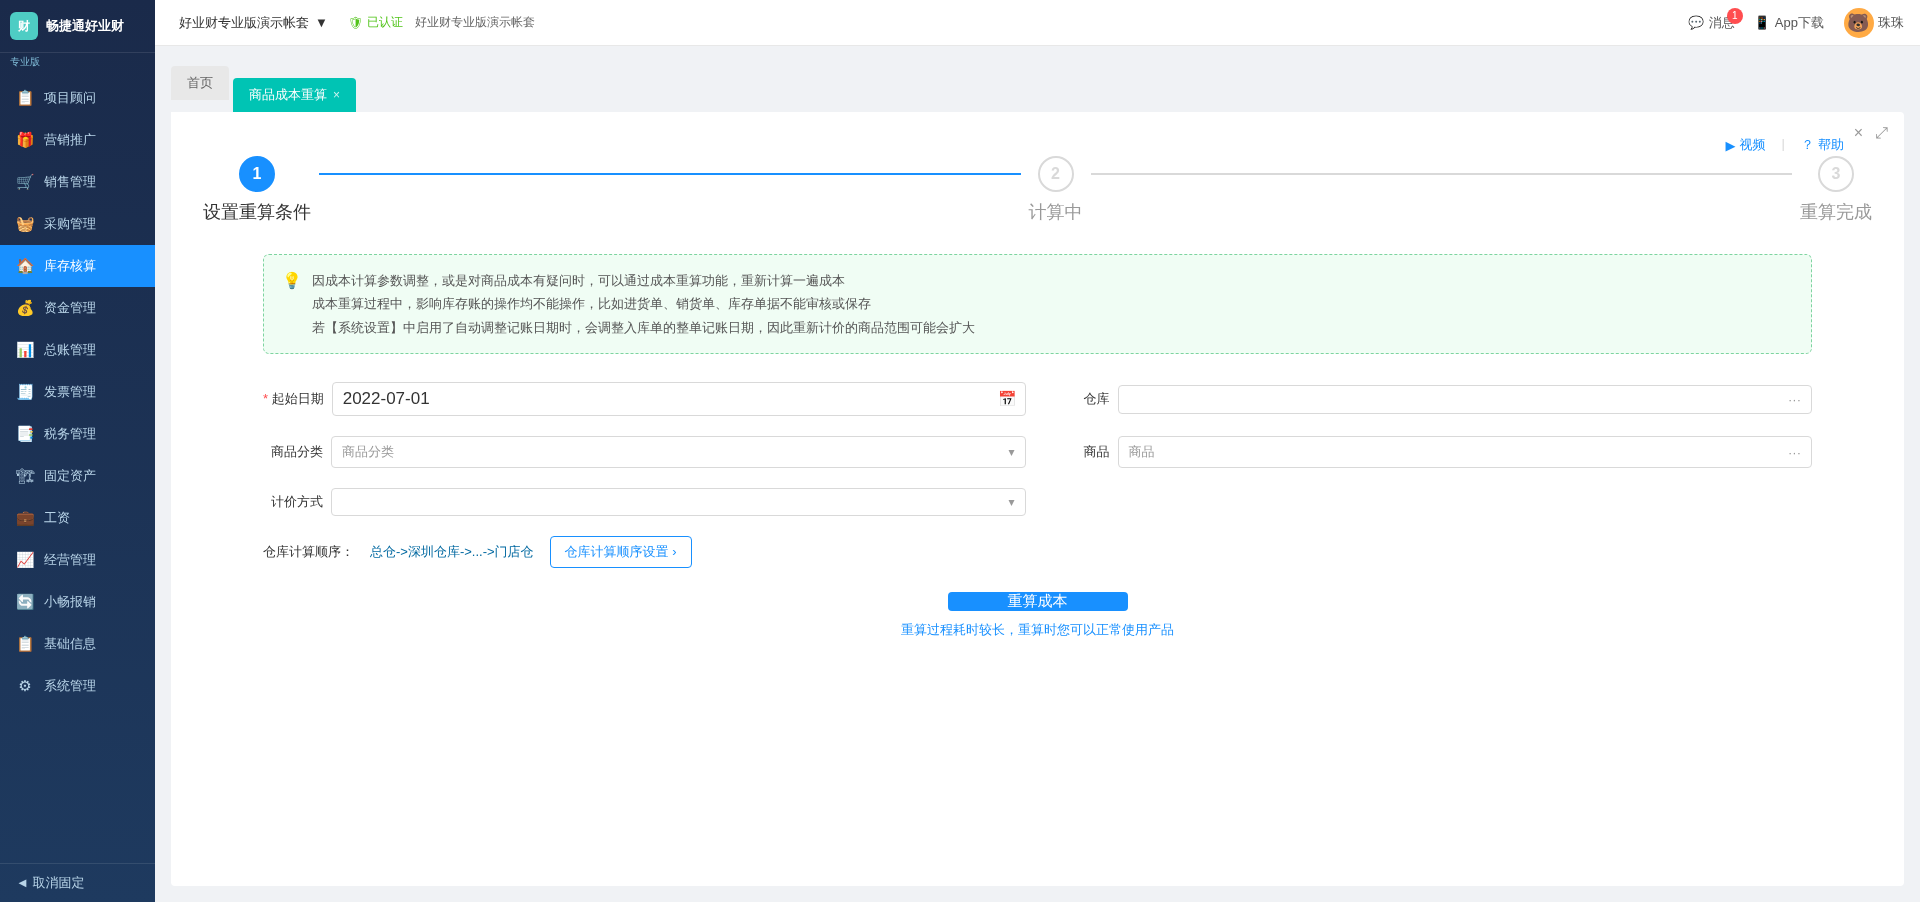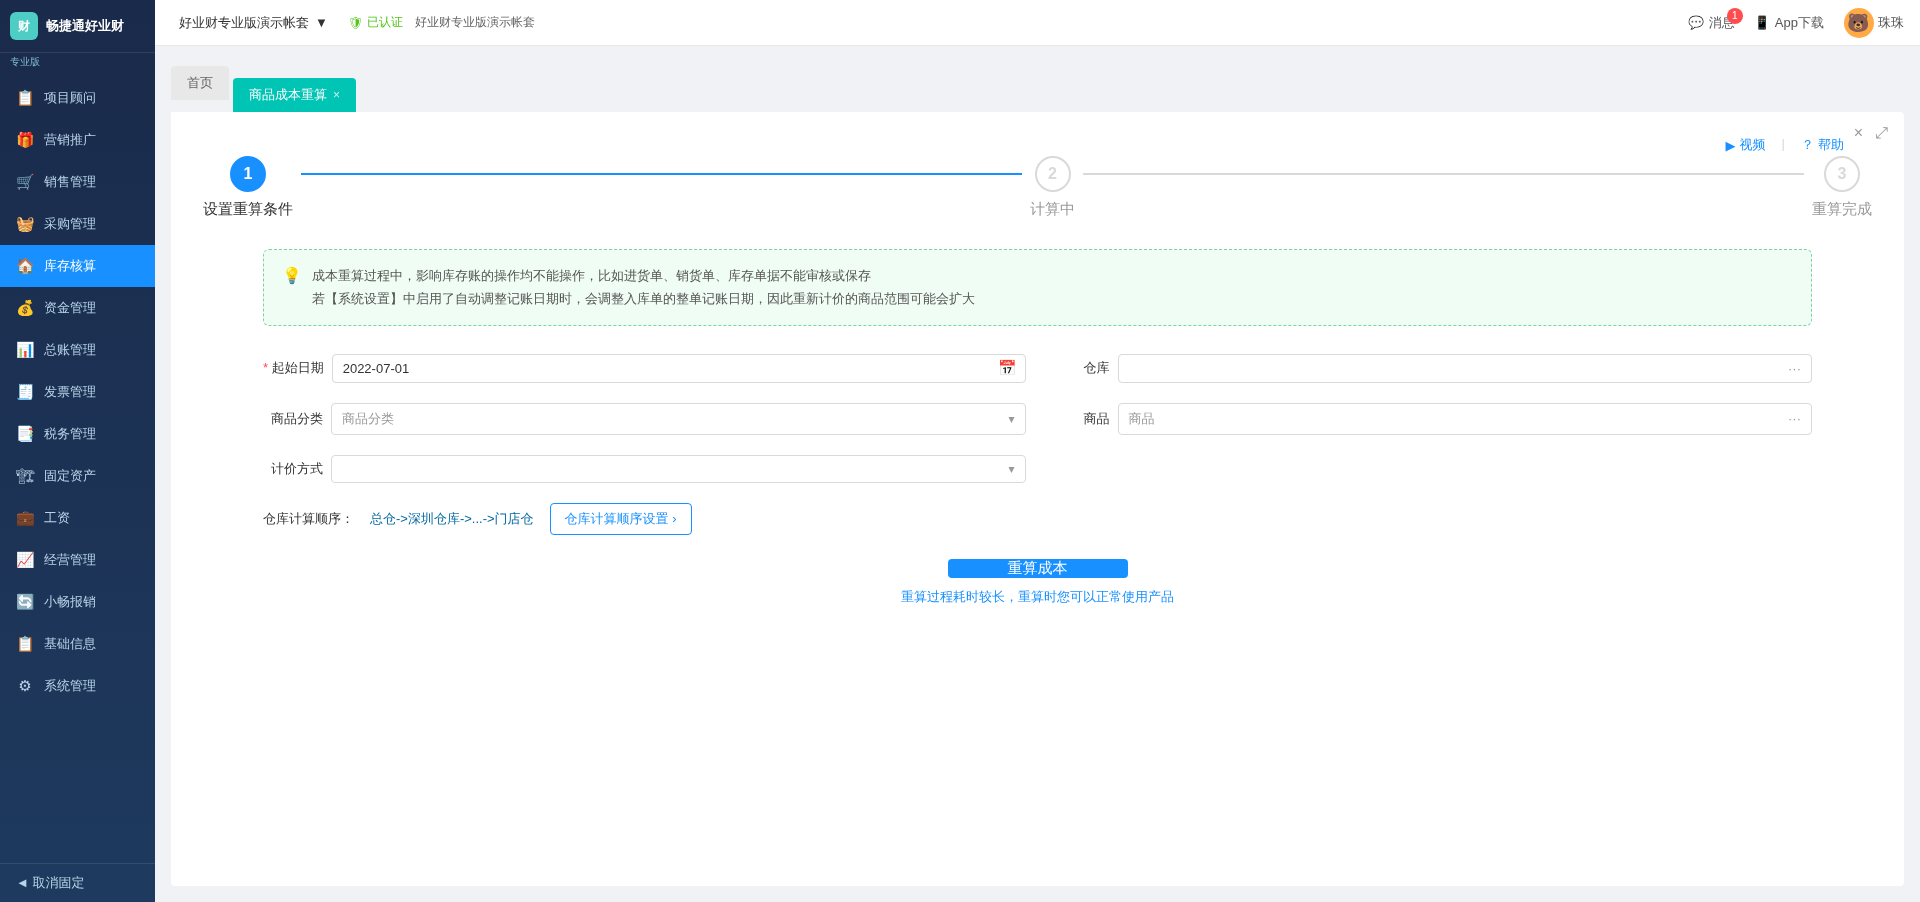--- a/index.html
+++ b/index.html
@@ -155,21 +155,21 @@
     }
     .step-circle {
       width: 36px; height: 36px; border-radius: 50%;
       display: flex; align-items: center; justify-content: center;
       font-size: 16px; font-weight: bold;
       border: 2px solid #d9d9d9;
       color: #d9d9d9; background: white;
     }
     .step-circle.active { background: #1890ff; border-color: #1890ff; color: white; }
     .step-circle.inactive { background: white; border-color: #d9d9d9; color: #d9d9d9; }
-    .step-label { margin-top: 8px; font-size: 15px; color: #999; text-align: center; }
+    .step-label { margin-top: 8px; font-size: 18px; color: #999; text-align: center; }
     .step-label.active { color: #333; font-weight: 500; }
     .step-line {
       flex: 1;
       height: 2px;
       background: #d9d9d9;
       margin: 0 8px;
       margin-top: 17px;
       min-width: 200px;
     }
     .step-line.done { background: #1890ff; }
@@ -216,21 +216,21 @@
       color: #333;
       white-space: nowrap;
       min-width: 60px;
       text-align: right;
     }
     .form-label.required::before { content: '* '; color: #ff4d4f; }
     .form-input {
       border: 1px solid #d9d9d9;
       border-radius: 4px;
       padding: 6px 10px;
-      font-size: 13px;
+      font-size: 17px;
       color: #333;
       background: white;
       flex: 1;
       min-width: 160px;
       outline: none;
     }
     .input-with-icon {
       position: relative;
       flex: 1;
       display: flex; align-items: center;
@@ -463,20 +463,21 @@
         <div class="step-circle inactive">
           <span>3</span>
         </div>
         <div class="step-label">重算完成</div>
       </div>
     </div>
 
     <div class="info-box">
       <span class="info-icon">💡</span>
       <div class="info-text">
+        <div>因成本计算参数调整，或是对商品成本有疑问时，可以通过成本重算功能，重新计算一遍成本</div>
         <div>成本重算过程中，影响库存账的操作均不能操作，比如进货单、销货单、库存单据不能审核或保存</div>
         <div>若【系统设置】中启用了自动调整记账日期时，会调整入库单的整单记账日期，因此重新计价的商品范围可能会扩大</div>
       </div>
     </div>
 
     <div class="form-section">
 
       <div class="form-row">
         <div class="form-group">
           <span class="form-label required">起始日期</span>

